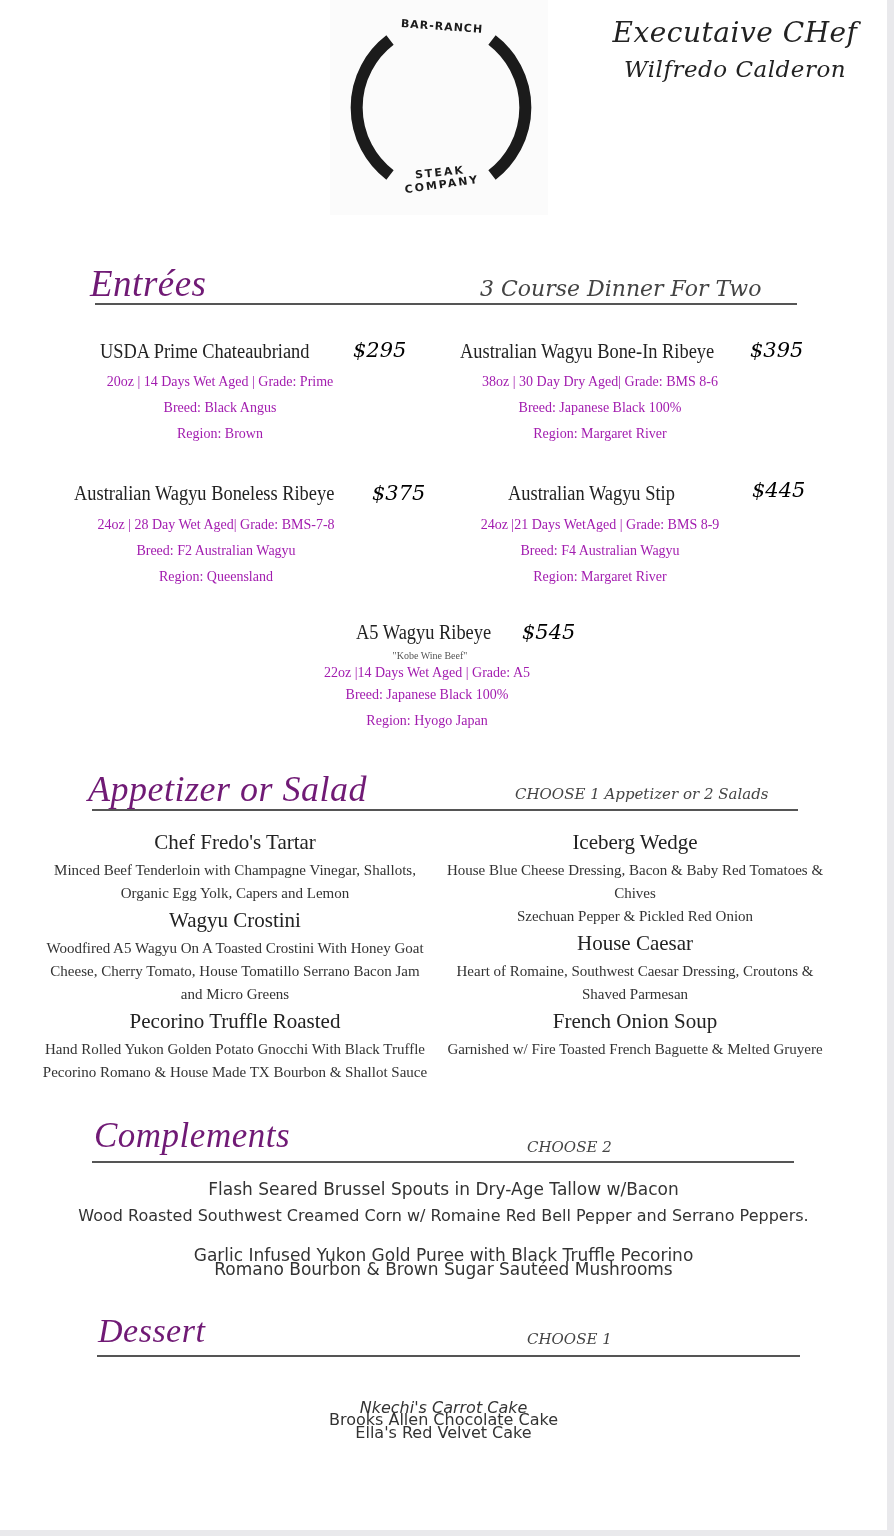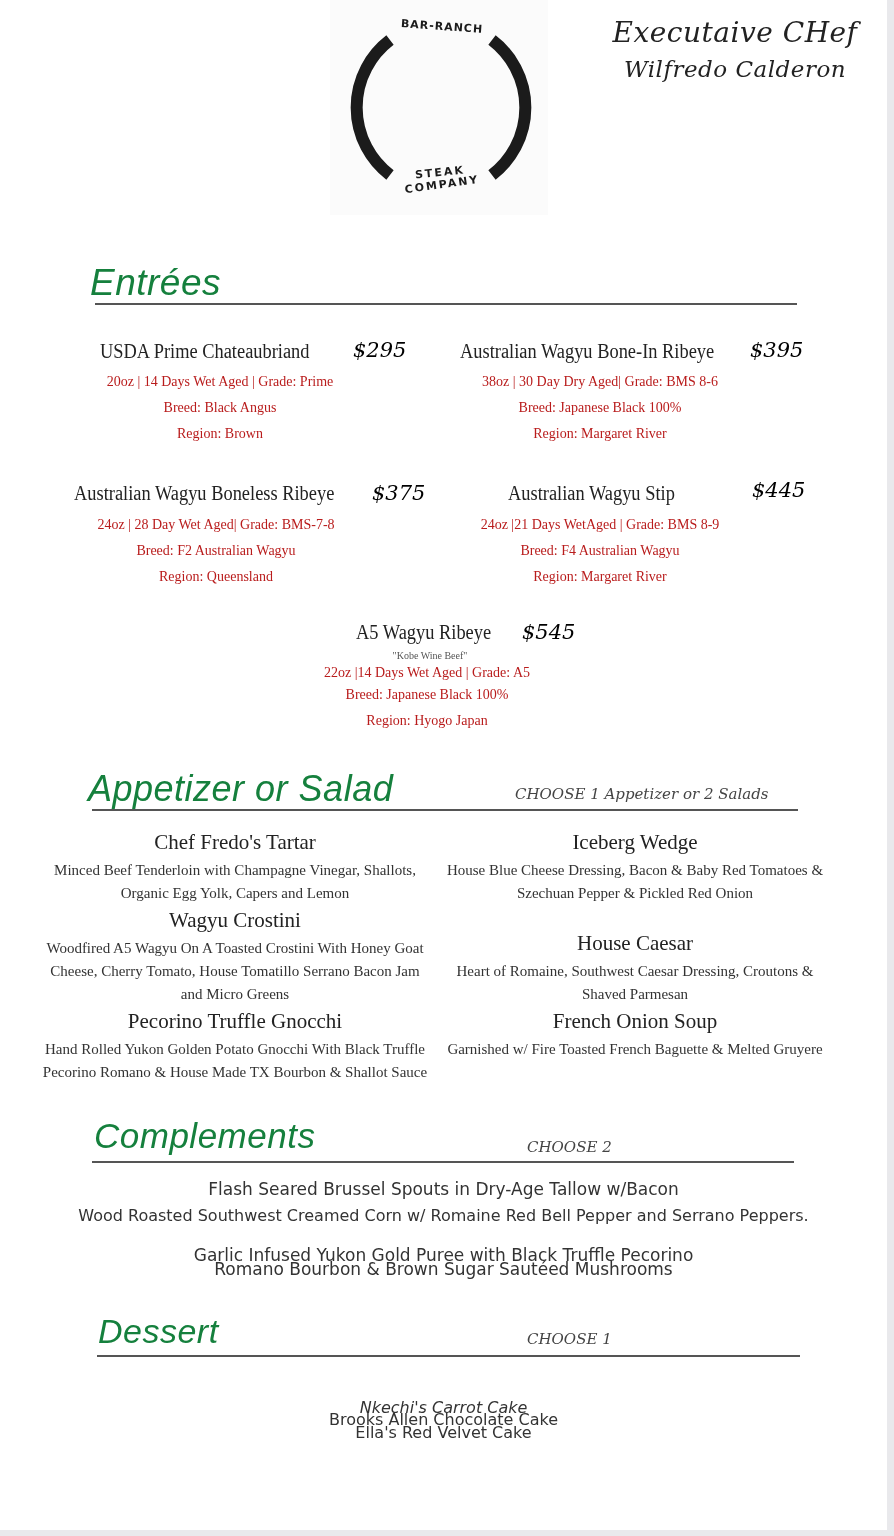--- a/index.html
+++ b/index.html
@@ -10,26 +10,26 @@
   .page {
     position:absolute; left:0; top:0; width:887px; height:1530px; background:#ffffff;
   }
   .abs { position:absolute; }
   
   .logo-box { position:absolute; left:330px; top:0; width:218px; height:215px; background:#fbfbfb; }
   .script {
     font-family:"DejaVu Serif", serif; font-style:italic; color:#222; letter-spacing:0.5px;
   }
   .chef { position:absolute; left:600px; width:270px; text-align:center; font-size:29px; }
-  .sec-title { position:absolute; font-family:Liberation Sans, sans-serif; font-style:italic; font-size:37px; color:#15803d; letter-spacing:0.5px; }
+  .sec-title { position:absolute; font-family:Liberation Serif, serif; font-style:italic; font-size:37px; color:#701a75; letter-spacing:0.5px; }
   .sec-sub { position:absolute; font-family:"DejaVu Serif", serif; font-style:italic; color:#444; }
   .rule { position:absolute; height:2px; background:#555; }
   .item-name { position:absolute; font-family:"Liberation Serif", serif; font-size:20px; color:#222; white-space:nowrap; transform:scaleX(0.92); transform-origin:left center; }
   .price { position:absolute; font-family:"DejaVu Serif", serif; font-style:italic; font-size:21px; color:#000000; }
-  .detail { position:absolute; font-family:"Liberation Serif", serif; font-size:14px; color:#b91c1c; text-align:center; white-space:nowrap; }
+  .detail { position:absolute; font-family:"Liberation Serif", serif; font-size:14px; color:#a21caf; text-align:center; white-space:nowrap; }
   .app-title { position:absolute; font-family:"Liberation Serif", serif; font-size:21px; color:#222; text-align:center; white-space:nowrap; }
   .app-desc { position:absolute; font-family:"Liberation Serif", serif; font-size:15px; color:#333; text-align:center; line-height:23px; }
   .sans-line { position:absolute; left:0; width:887px; text-align:center; font-family:"DejaVu Sans", sans-serif; color:#333; white-space:nowrap; }
 </style>
 </head>
 <body>
 
 <div class="page">
 
   <div class="logo-box">
@@ -45,20 +45,21 @@
     </svg>
     <div class="abs" style="left:62px;top:20px;width:100px;text-align:center;font-family:'DejaVu Sans',sans-serif;font-weight:bold;font-size:11px;letter-spacing:1px;color:#1b1b1b;transform:rotate(4deg);">BAR-RANCH</div>
     <div class="abs" style="left:75px;top:166px;width:70px;text-align:center;font-family:'DejaVu Sans',sans-serif;font-weight:bold;font-size:11px;letter-spacing:2px;color:#1b1b1b;transform:rotate(-6deg);">STEAK</div>
     <div class="abs" style="left:62px;top:178px;width:100px;text-align:center;font-family:'DejaVu Sans',sans-serif;font-weight:bold;font-size:11px;letter-spacing:2px;color:#1b1b1b;transform:rotate(-8deg);">COMPANY</div>
   </div>
 
   <div class="chef script" style="top:16px;font-size:28px;">Executaive CHef</div>
   <div class="chef script" style="top:56px;font-size:23px;">Wilfredo Calderon</div>
 
   <div class="sec-title" style="left:90px;top:262px;">Entrées</div>
+  <div class="sec-sub" style="left:480px;top:276px;font-size:22px;">3 Course Dinner For Two</div>
   <div class="rule" style="left:95px;top:303px;width:702px;"></div>
 
   <div class="item-name" style="left:100px;top:340px;">USDA Prime Chateaubriand</div>
   <div class="price" style="left:353px;top:338px;">$295</div>
   <div class="detail" style="left:70px;width:300px;top:374px;">20oz | 14 Days Wet Aged | Grade:  Prime</div>
   <div class="detail" style="left:70px;width:300px;top:400px;">Breed: Black Angus</div>
   <div class="detail" style="left:70px;width:300px;top:426px;">Region: Brown</div>
 
   <div class="item-name" style="left:460px;top:340px;">Australian Wagyu Bone-In Ribeye</div>
   <div class="price" style="left:750px;top:338px;">$395</div>
@@ -93,29 +94,30 @@
   <div class="app-desc" style="left:30px;width:410px;top:859px;">
     <div>Minced Beef Tenderloin with Champagne Vinegar, Shallots,</div>
     <div>Organic Egg Yolk, Capers and Lemon</div>
   </div>
   <div class="app-title" style="left:30px;width:410px;top:908px;">Wagyu  Crostini</div>
   <div class="app-desc" style="left:30px;width:410px;top:937px;">
     <div>Woodfired A5 Wagyu On A Toasted Crostini With Honey Goat</div>
     <div>Cheese,  Cherry Tomato, House Tomatillo Serrano Bacon Jam</div>
     <div>and Micro Greens</div>
   </div>
-  <div class="app-title" style="left:30px;width:410px;top:1009px;">Pecorino Truffle Gnocchi</div>
+  <div class="app-title" style="left:30px;width:410px;top:1009px;">Pecorino Truffle Roasted</div>
   <div class="app-desc" style="left:30px;width:410px;top:1038px;">
     <div>Hand Rolled Yukon Golden Potato Gnocchi With Black Truffle</div>
     <div>Pecorino Romano &amp; House Made  TX Bourbon &amp; Shallot Sauce</div>
   </div>
 
   <div class="app-title" style="left:435px;width:400px;top:830px;">Iceberg Wedge</div>
   <div class="app-desc" style="left:435px;width:400px;top:859px;">
     <div>House Blue Cheese Dressing, Bacon &amp; Baby Red Tomatoes &amp;</div>
+    <div>Chives</div>
     <div>Szechuan Pepper &amp; Pickled Red Onion</div>
   </div>
   <div class="app-title" style="left:435px;width:400px;top:931px;">House Caesar</div>
   <div class="app-desc" style="left:435px;width:400px;top:960px;">
     <div>Heart of Romaine, Southwest Caesar Dressing, Croutons &amp;</div>
     <div>Shaved Parmesan</div>
   </div>
   <div class="app-title" style="left:435px;width:400px;top:1009px;">French Onion Soup</div>
   <div class="app-desc" style="left:435px;width:400px;top:1038px;">
     <div>Garnished w/ Fire Toasted French Baguette &amp; Melted Gruyere</div>

